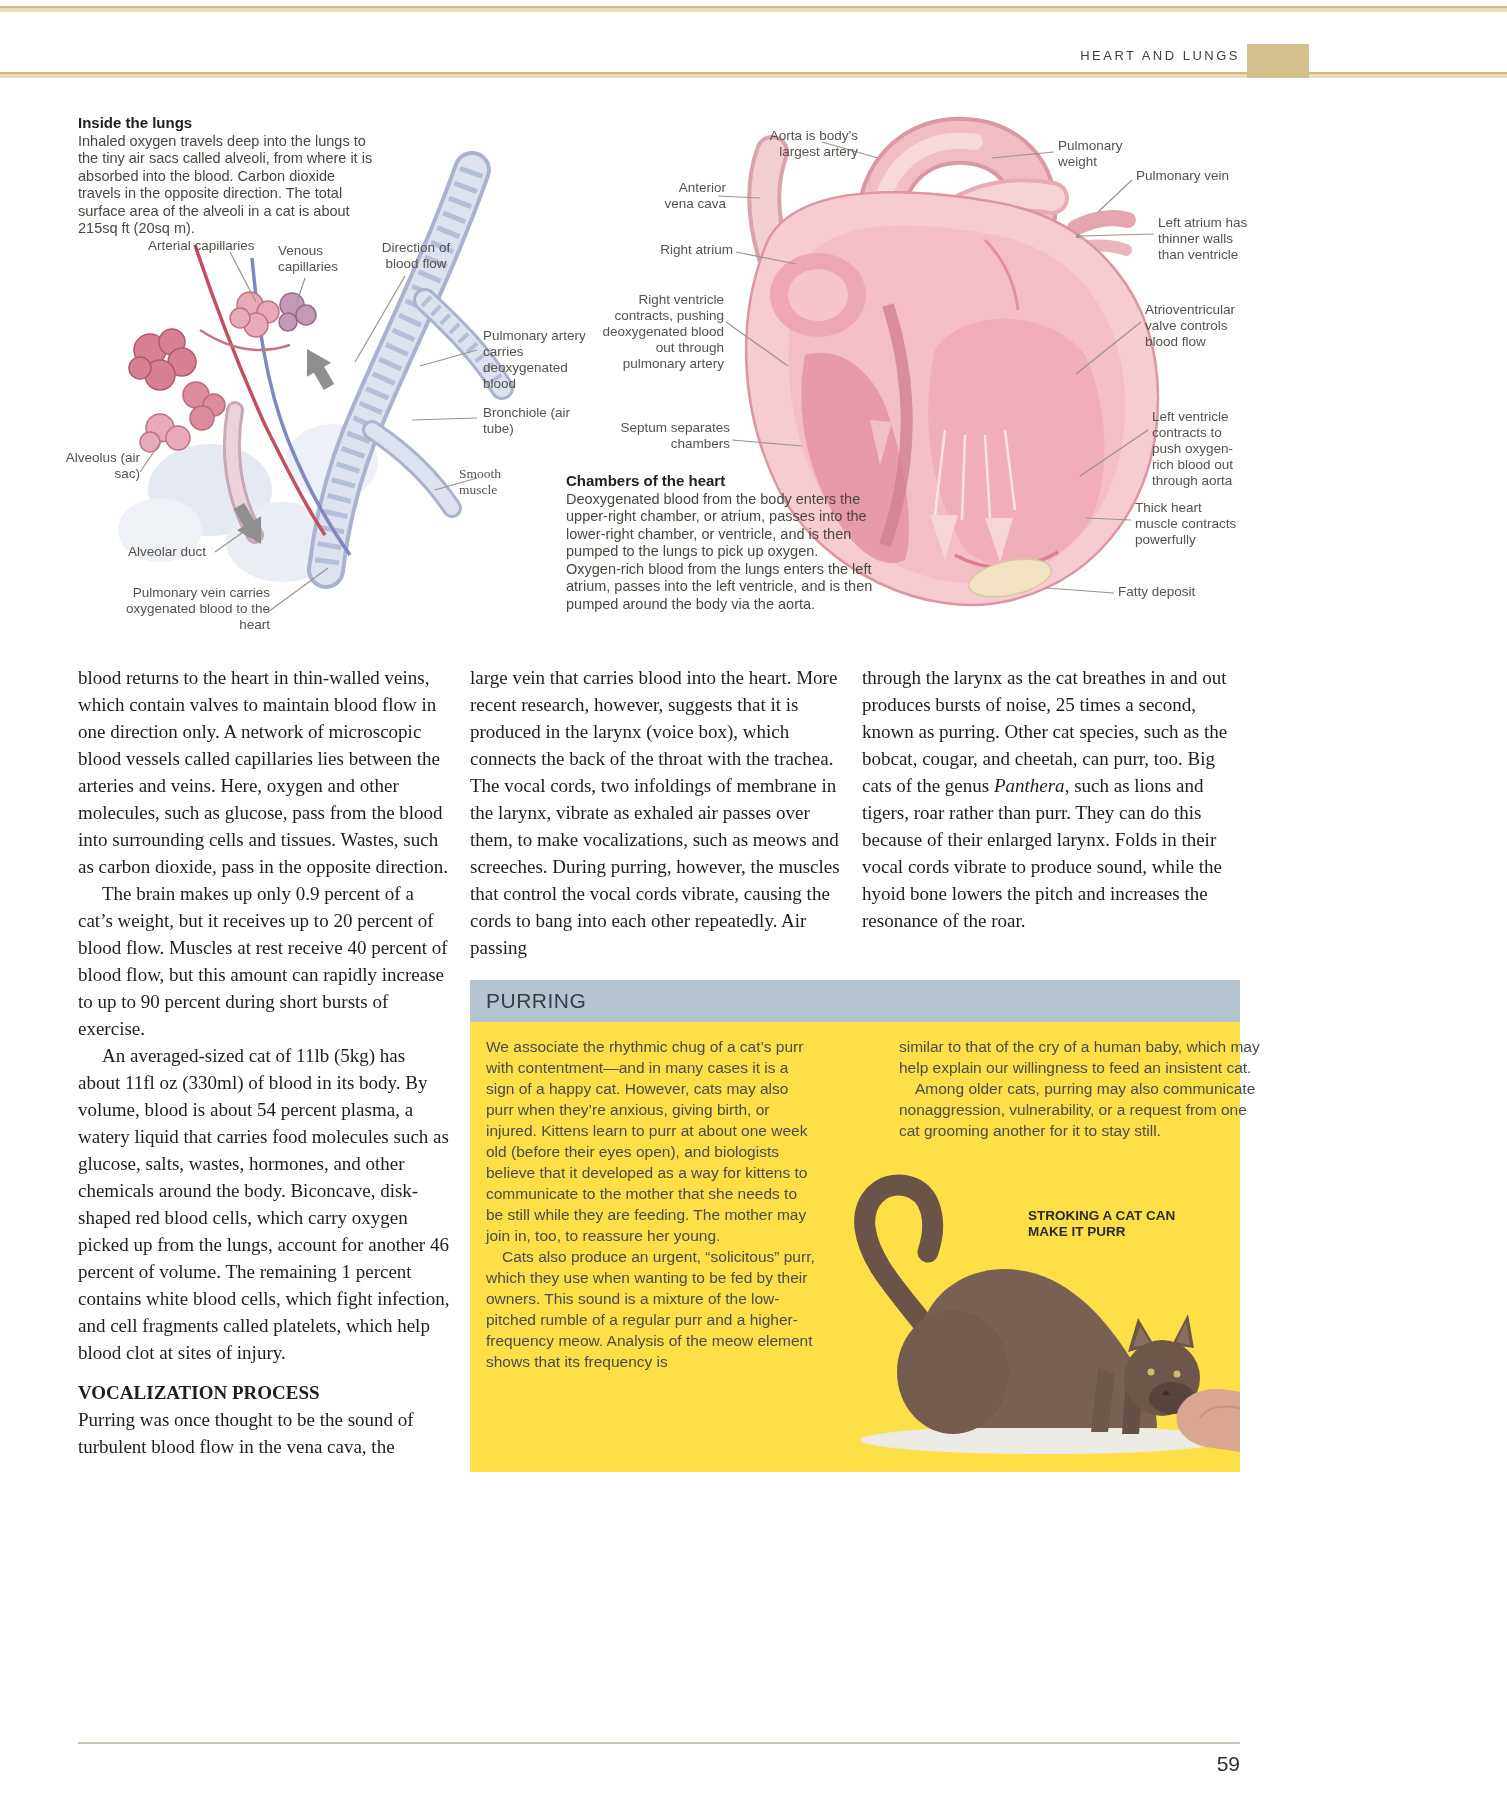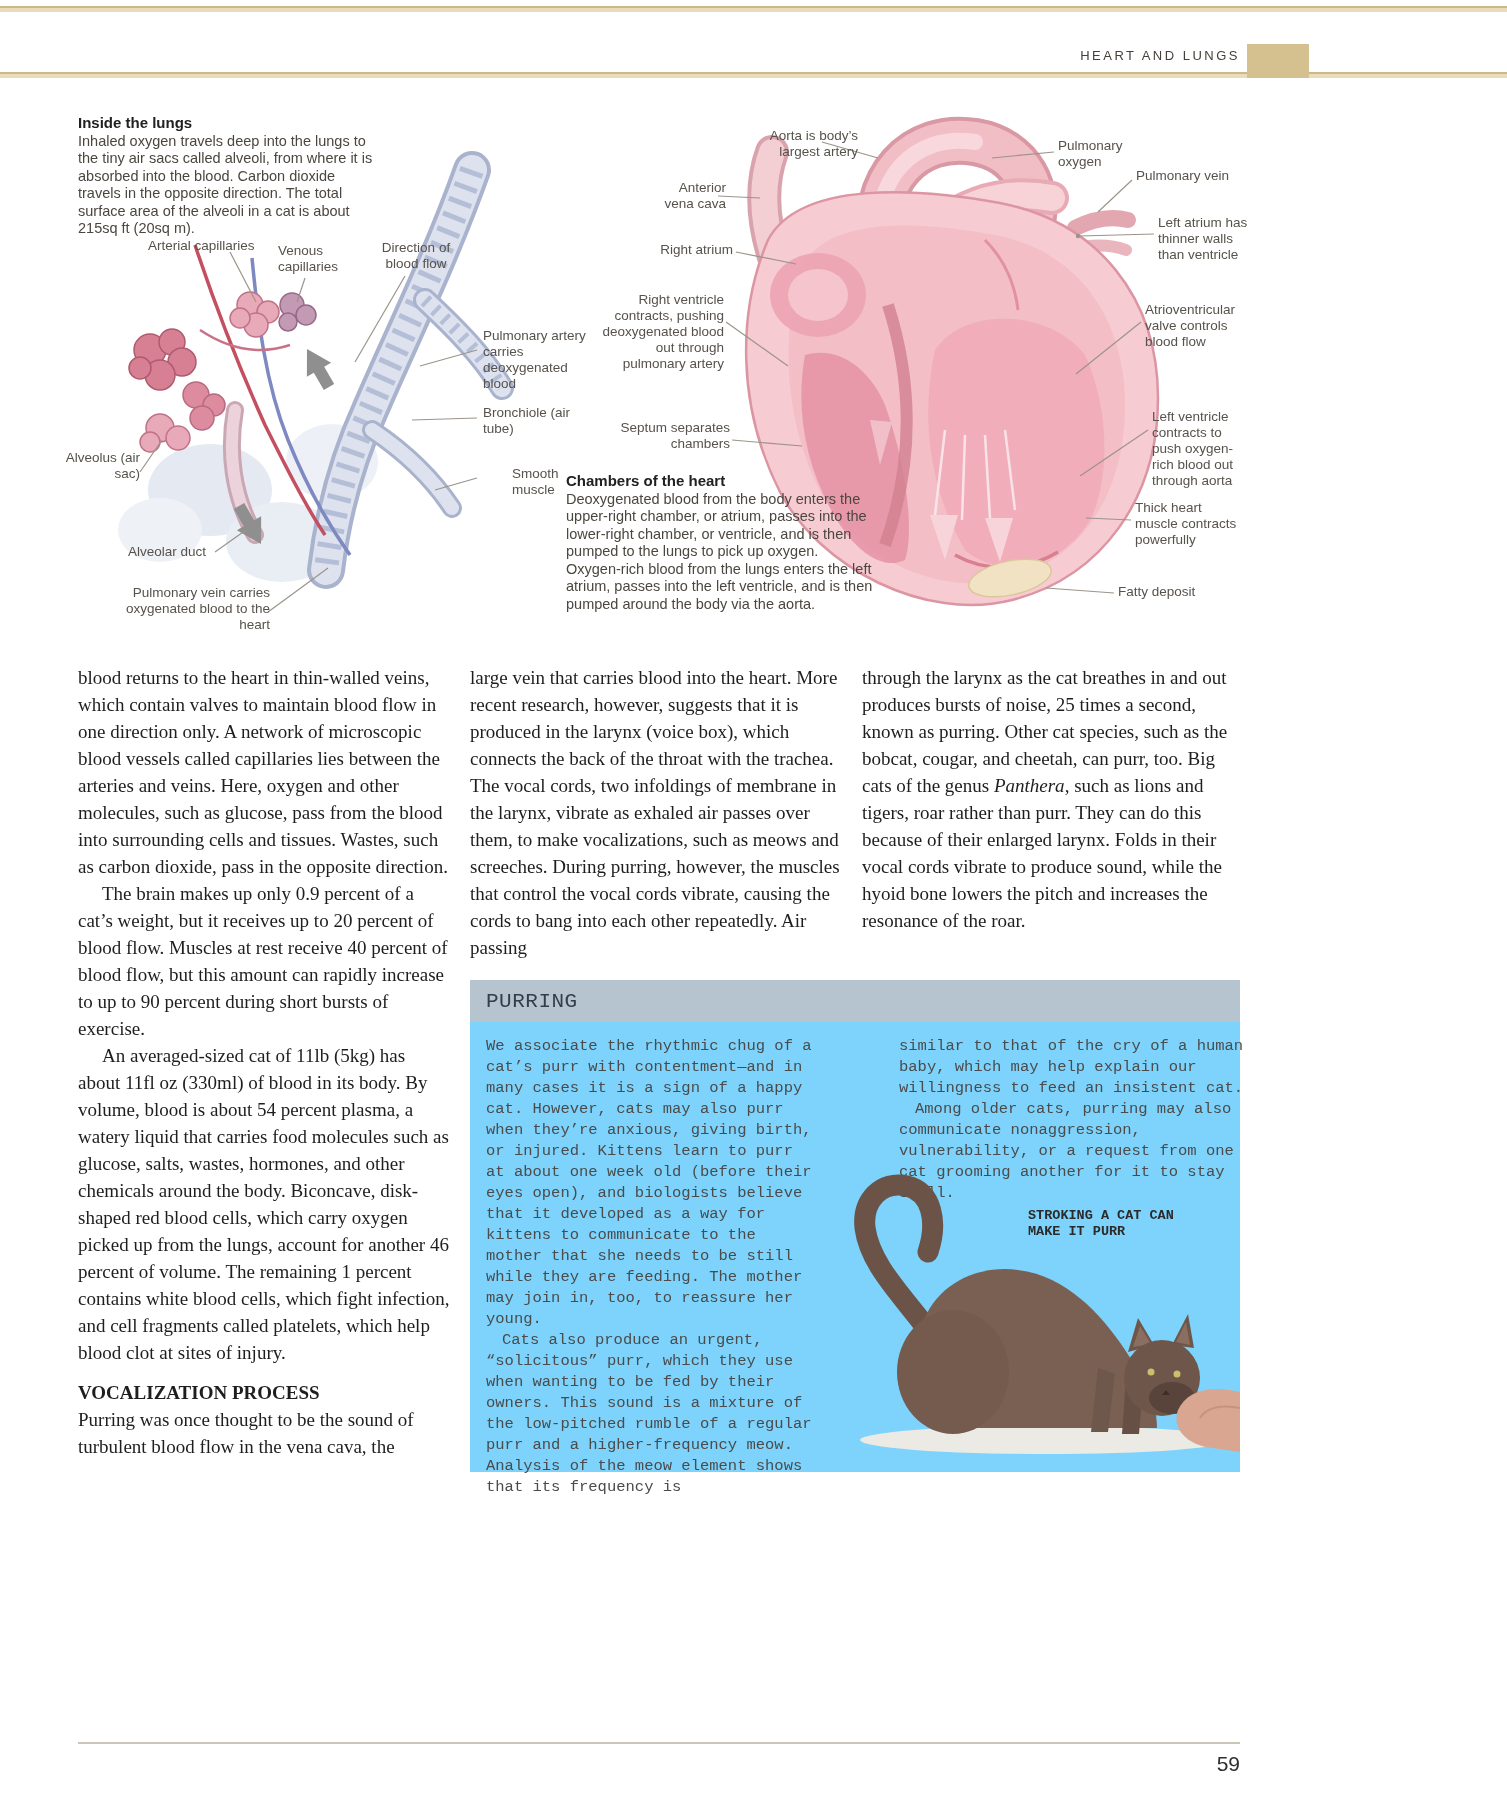--- a/index.html
+++ b/index.html
@@ -28,21 +28,21 @@
     position:absolute; top:664px; width:372px;
     font-family:"Liberation Serif", serif; font-size:19px; line-height:27px; color:#1e1e1e;
   }
   .bodycol.c1 { left:78px; }
   .bodycol.c2 { left:470px; }
   .bodycol.c3 { left:862px; }
   .bodycol p.ind { text-indent:24px; }
   .vocal-h { font-weight:bold; margin-top:13px; }
 
   
-  .purr-box { position:absolute; left:470px; top:980px; width:770px; height:492px; background:#7dd3fc;font-family:Liberation Mono, monospace; }
+  .purr-box { position:absolute; left:470px; top:980px; width:770px; height:492px; background:#fde047; }
   .purr-head {
     position:absolute; left:0; top:0; width:770px; height:42px; background:#b5c4cf;
     display:flex; align-items:center; padding-left:16px;
     font-size:21px; letter-spacing:0.5px; color:#333f47;
   }
   .purr-col { position:absolute; font-size:15.5px; line-height:21px; color:#4b4b4b; }
   .purr-col.l { left:16px; top:56px; width:332px; }
   .purr-col.rt { left:385px; top:56px; width:362px;margin-left:44px; }
   .purr-col p.ind { text-indent:16px; }
   .purr-caption { position:absolute; left:558px; top:228px; width:170px; font-size:13.5px; line-height:16px; font-weight:bold; color:#2b2b2b; z-index:3; }
@@ -195,27 +195,27 @@
   <div class="cap-block" style="left:78px; top:14px; width:302px;">
     <span class="cap-h">Inside the lungs</span>
     <span>Inhaled oxygen travels deep into the lungs to the tiny air sacs called alveoli, from where it is absorbed into the blood. Carbon dioxide travels in the opposite direction. The total surface area of the alveoli in a cat is about 215sq ft (20sq m).</span>
   </div>
 
   <div class="lbl" style="left:148px; top:138px; width:115px;">Arterial capillaries</div>
   <div class="lbl" style="left:278px; top:143px; width:72px;">Venous capillaries</div>
   <div class="lbl" style="left:377px; top:140px; width:78px;text-align:center;">Direction of blood flow</div>
   <div class="lbl" style="left:483px; top:228px; width:105px;">Pulmonary artery carries deoxygenated blood</div>
   <div class="lbl" style="left:483px; top:305px; width:95px;">Bronchiole (air tube)</div>
-  <div class="lbl" style="left:512px; top:366px; width:65px;">Smooth muscle</div>
+  <div class="lbl" style="left:459px; top:366px; width:65px;font-family:Liberation Serif, serif;">Smooth muscle</div>
   <div class="lbl r" style="left:62px; top:350px; width:78px;">Alveolus (air sac)</div>
   <div class="lbl" style="left:128px; top:444px; width:95px;">Alveolar duct</div>
   <div class="lbl r" style="left:108px; top:485px; width:162px;">Pulmonary vein carries oxygenated blood to the heart</div>
 
   <div class="lbl r" style="left:736px; top:28px; width:122px;">Aorta is body’s largest artery</div>
-  <div class="lbl" style="left:1058px; top:38px; width:80px;">Pulmonary oxygen</div>
+  <div class="lbl" style="left:1058px; top:38px; width:80px;">Pulmonary weight</div>
   <div class="lbl" style="left:1136px; top:68px; width:110px;">Pulmonary vein</div>
   <div class="lbl r" style="left:648px; top:80px; width:78px;">Anterior vena cava</div>
   <div class="lbl r" style="left:645px; top:142px; width:88px;">Right atrium</div>
   <div class="lbl" style="left:1158px; top:115px; width:92px;">Left atrium has thinner walls than ventricle</div>
   <div class="lbl r" style="left:590px; top:192px; width:134px;">Right ventricle contracts, pushing deoxygenated blood out through pulmonary artery</div>
   <div class="lbl" style="left:1145px; top:202px; width:108px;">Atrioventricular valve controls blood flow</div>
   <div class="lbl r" style="left:606px; top:320px; width:124px;">Septum separates chambers</div>
   <div class="lbl" style="left:1152px; top:309px; width:92px;">Left ventricle contracts to push oxygen-rich blood out through aorta</div>
   <div class="lbl" style="left:1135px; top:400px; width:105px;">Thick heart muscle contracts powerfully</div>
   <div class="lbl" style="left:1118px; top:484px; width:100px;">Fatty deposit</div>

